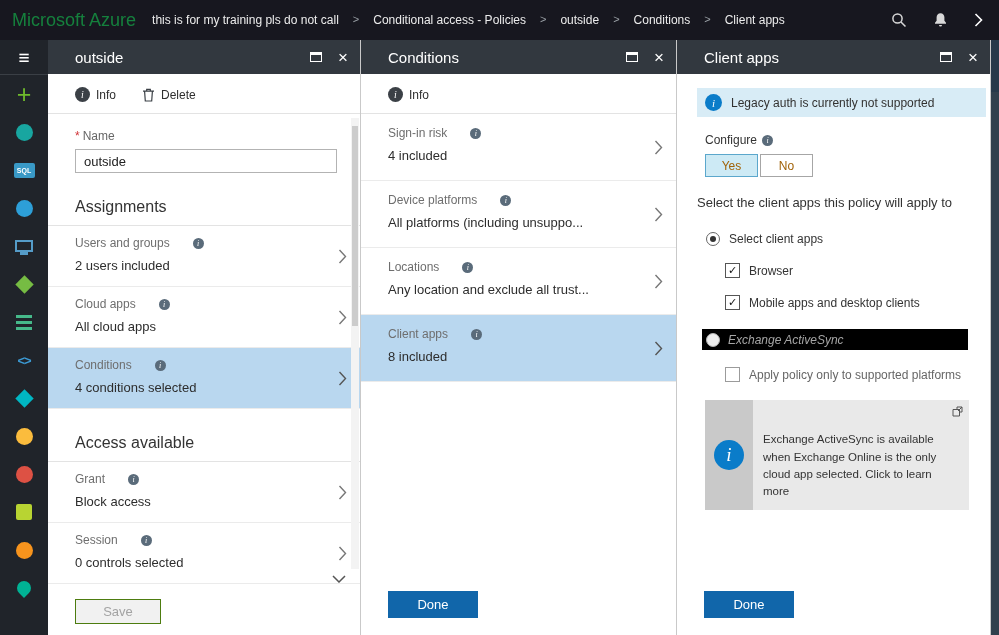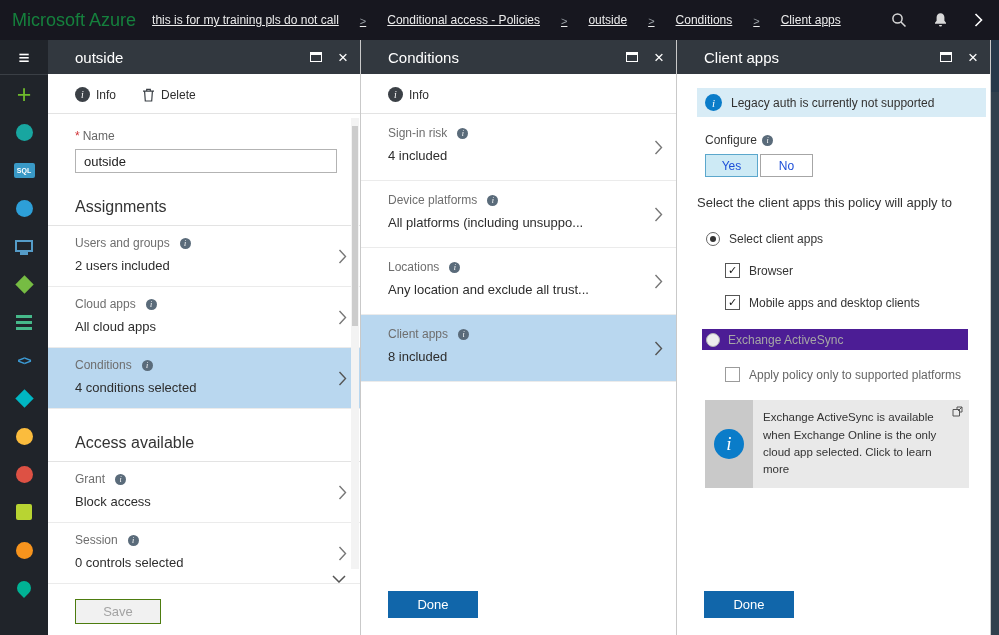--- a/index.html
+++ b/index.html
@@ -4,21 +4,21 @@
 <style>
   * { margin:0; padding:0; box-sizing:border-box; }
   html,body { background:#e8e8e8; }
   body { font-family:"Liberation Sans","DejaVu Sans",sans-serif; }
   .app { position:relative; width:999px; height:635px; background:#ffffff; overflow:hidden; }
 
   
   .topbar { position:absolute; top:0; left:0; right:0; height:40px; background:#17171f;
             display:flex; align-items:center; z-index:10; }
   .brand { color:#3ca2dc; font-size:18px; padding:0 16px 0 12px; white-space:nowrap; cursor:pointer; }
-  .crumbs { display:flex; align-items:flex-end; gap:21px; font-size:12px; color:#ececec; flex:1; min-width:0; overflow:hidden;text-decoration:underline; }
+  .crumbs { display:flex; align-items:flex-start; gap:14px; font-size:12px; color:#ececec; flex:1; min-width:0; overflow:hidden; }
   .crumb { white-space:nowrap; cursor:pointer; }
   .sep { color:#9aa0a6; font-size:11px; }
   .top-icons { display:flex; align-items:center; gap:26px; padding:0 16px 0 20px; }
   .top-icons svg { cursor:pointer; display:block; }
 
   
   .sidebar { position:absolute; top:40px; left:0; width:48px; bottom:0; background:#20242a;
              display:flex; flex-direction:column; align-items:center; z-index:9; }
   .sb-item { width:48px; height:38px; display:flex; align-items:center; justify-content:center; cursor:pointer; }
   .sb-menu { height:35px; border-bottom:1px solid #3a3f45; }
@@ -55,21 +55,21 @@
            display:inline-flex; align-items:center; justify-content:center; flex:0 0 auto;
            font-style:italic; font-family:"Liberation Serif",serif; }
 
   .field-label { font-size:12px; color:#666; padding:15px 27px 6px; }
   .req { color:#d13438; margin-right:3px; }
   .text-input { display:block; margin:0 27px; width:262px; height:24px; border:1px solid #b3b3b3;
                 font-size:13px; padding:0 8px; color:#222; font-family:inherit; }
   .section-h { font-size:16px; color:#333; padding:25px 27px 9px; border-bottom:1px solid #e3e3e3; }
 
   .nav-row { position:relative; padding:10px 38px 13px 27px; border-bottom:1px solid #ebebeb; cursor:pointer; }
-  .nav-row .lbl { font-size:12px; color:#6e6e6e; display:flex; align-items:center; gap:10px; white-space:nowrap; }
+  .nav-row .lbl { font-size:12px; color:#6e6e6e; display:flex; align-items:center; gap:23px; white-space:nowrap; }
   .nav-row .val { font-size:13px; color:#2d2d2d; margin-top:8px; white-space:nowrap; overflow:hidden; }
   .nav-row .chev { position:absolute; right:13px; top:50%; margin-top:-7px; }
   .nav-row.selected { background:#b9d7ef; }
   .row-tall { padding:12px 38px 17px 27px; }
 
   .save-btn { position:absolute; left:27px; bottom:11px; width:86px; height:25px; background:#f1f1f1;
               color:#a3a3a3; border:1px solid #4d7c0f; font-size:13px; font-family:inherit; }
   .done-btn { position:absolute; left:27px; bottom:17px; width:90px; height:27px; background:#1166aa;
               color:#fff; border:none; font-size:13px; cursor:pointer; font-family:inherit; }
 
@@ -79,40 +79,40 @@
 
   
   .banner { margin:14px 4px 0 20px; background:#d8ecf6; display:flex; align-items:center; gap:9px;
             padding:6px 8px; font-size:12px; color:#323130; }
   .banner-i { width:17px; height:17px; border-radius:50%; background:#0a7cc9; color:#fff; font-size:11px;
               font-style:italic; display:flex; align-items:center; justify-content:center; flex:0 0 auto;
               font-family:"Liberation Serif",serif; }
   .cfg-row { display:flex; align-items:center; gap:5px; margin:16px 0 0 28px; font-size:12px; color:#333; }
   .toggle { display:flex; margin:7px 0 0 28px; }
   .tg { width:53px; height:23px; font-size:12px; display:flex; align-items:center; justify-content:center;
-        border:1px solid #a6a6a6; background:#fff; color:#1d4ed8; cursor:pointer; margin-right:2px; }
+        border:1px solid #a6a6a6; background:#fff; color:#a16207; cursor:pointer; margin-right:2px; }
   .tg.on { background:#cdeaf5; border-color:#5ba7cc; }
   .desc { margin:18px 4px 0 20px; width:285px; font-size:13px; color:#333; line-height:1.25; }
   .radio-row { display:flex; align-items:center; gap:9px; margin:21px 0 0 29px; font-size:12px; color:#333; cursor:pointer; }
   .radio { width:14px; height:14px; border:1px solid #666; border-radius:50%; position:relative; flex:0 0 auto; background:#fff; }
   .radio.on:after { content:""; position:absolute; left:3px; top:3px; right:3px; bottom:3px; background:#333; border-radius:50%; }
   .radio.off { border-color:#b3b3b3; background:#ededed; }
   .check-row { display:flex; align-items:center; gap:9px; margin:17px 0 0 48px; font-size:12px; color:#333; cursor:pointer; }
   .cbox { width:15px; height:15px; border:1px solid #555; background:#fff; display:flex; align-items:center;
           justify-content:center; font-size:11px; color:#111; flex:0 0 auto; line-height:1; }
   .cbox.off { border-color:#9b9b9b; color:transparent; }
   .check-row.dim { color:#666; }
   .disabled-bar { margin:19px 0 0 25px; width:266px; height:21px; background:#e5e5e5; display:flex;
                   align-items:center; gap:8px; padding-left:4px; color:#a6a6a6; font-size:12px; cursor:default; }
   .infobox { position:relative; margin:18px 0 0 28px; width:264px; background:#e9e9e9; display:flex; }
   .infobox-icon { width:48px; background:#c9c9c9; display:flex; align-items:center; justify-content:center; flex:0 0 auto; }
   .big-i { width:30px; height:30px; border-radius:50%; background:#0a7cc9; color:#fff; font-size:19px;
            font-style:italic; display:flex; align-items:center; justify-content:center;
            font-family:"Liberation Serif",serif; }
-  .infobox-text { padding:9px 24px 10px 10px; font-size:11.5px; color:#333; line-height:1.5; cursor:pointer; }
+  .infobox-text { padding:9px 24px 10px 10px; font-size:11.5px; color:#333; line-height:1.5; cursor:pointer;margin-top:22px; }
   .ext-link { position:absolute; top:6px; right:6px; }
 
   .right-strip { position:absolute; top:40px; right:0; width:8px; bottom:0; background:#31404d; }
   .right-strip .cap { position:absolute; top:0; left:0; right:0; height:52px; background:#27394a; }
 </style>
 </head>
 <body>
 
 <div class="app">
 
@@ -388,21 +388,21 @@
           </span>
         <span>Browser</span>
       </div>
       <div class="check-row">
         <span class="cbox">
             <span>✓</span>
           </span>
         <span>Mobile apps and desktop clients</span>
       </div>
 
-      <div class="disabled-bar" style="background: #4c1d95;">
+      <div class="disabled-bar" style="background: #000000; font-style: italic;">
         <span class="radio off"></span>
         <span>Exchange ActiveSync</span>
       </div>
 
       <div class="check-row dim">
         <span class="cbox off"></span>
         <span>Apply policy only to supported platforms</span>
       </div>
 
       <div class="infobox" style="background: rgb(233, 233, 233);">

